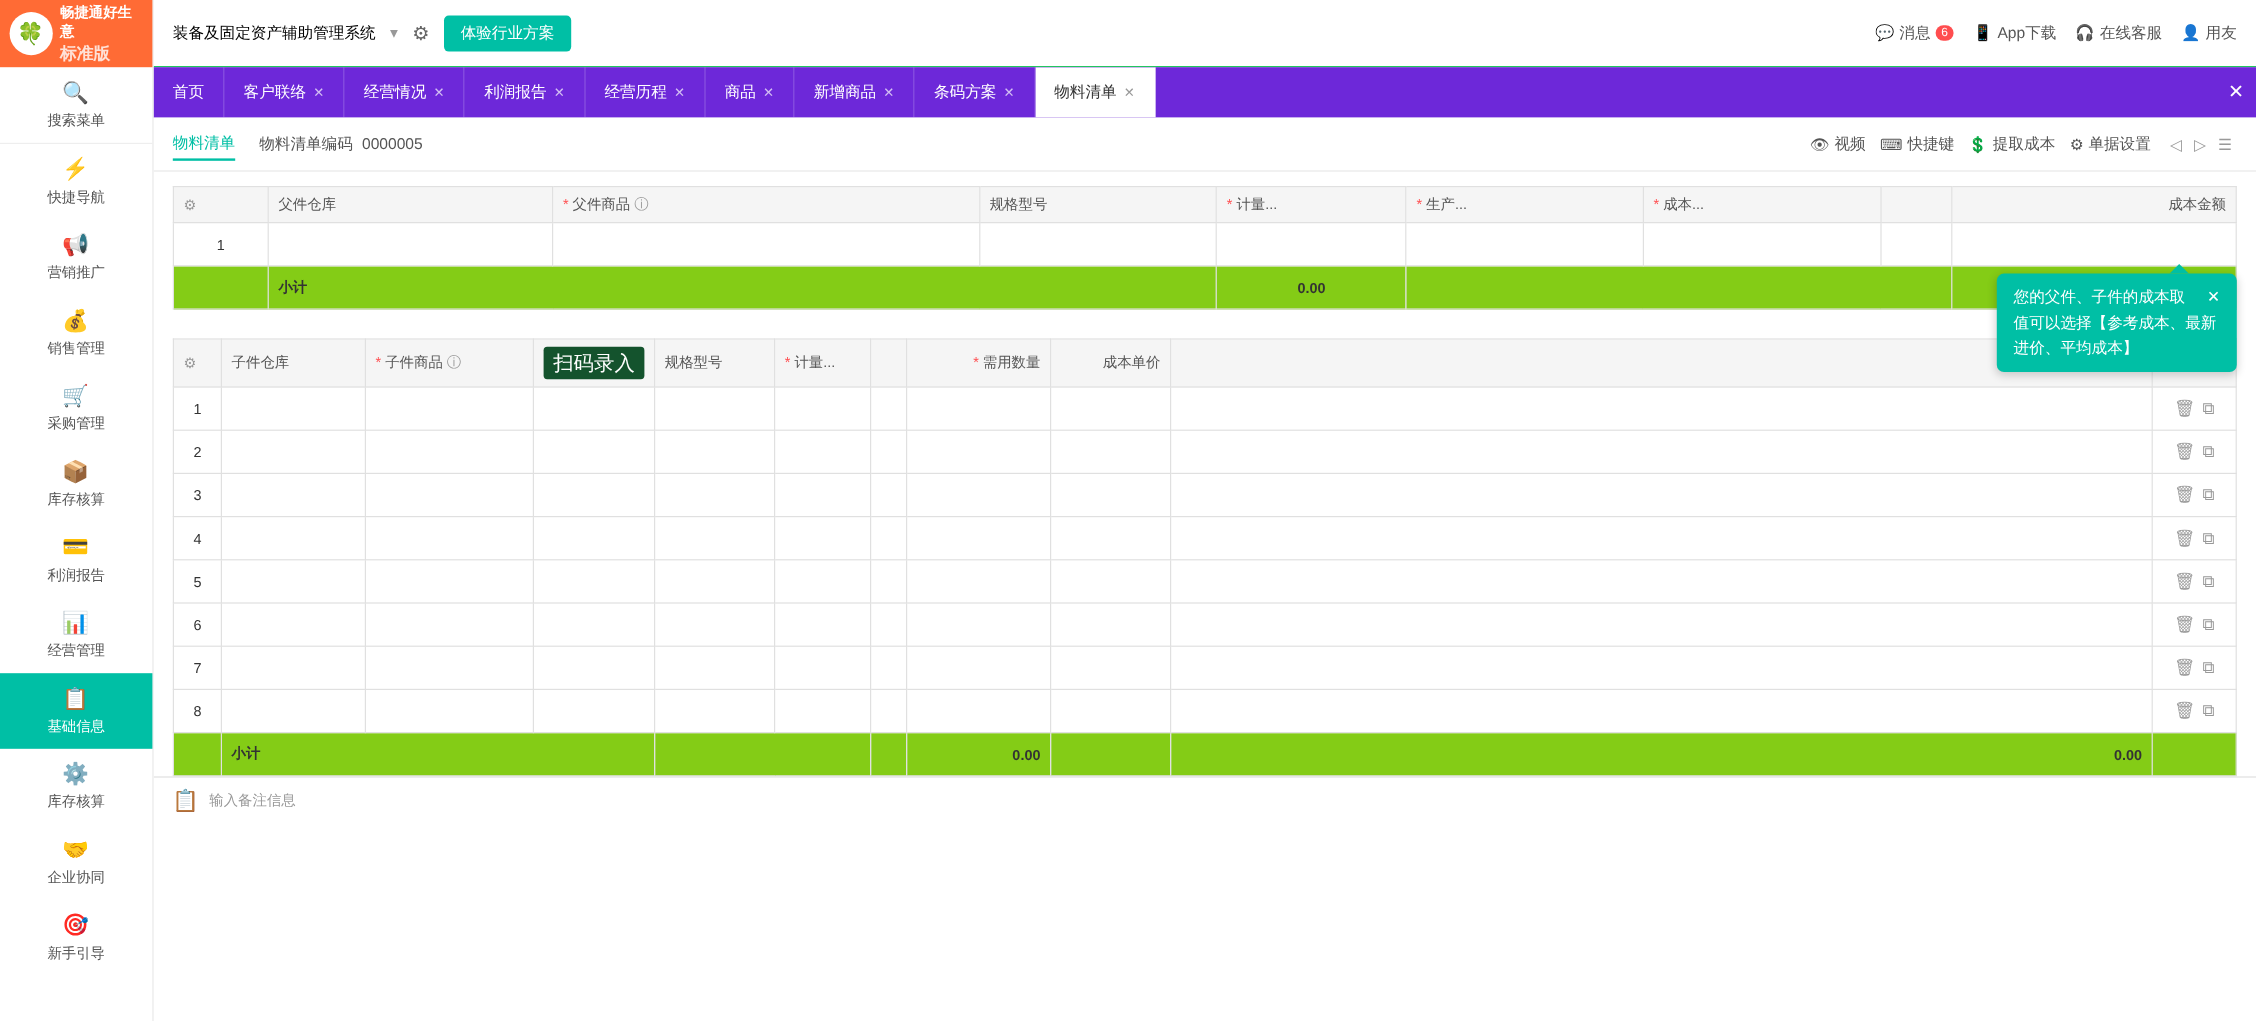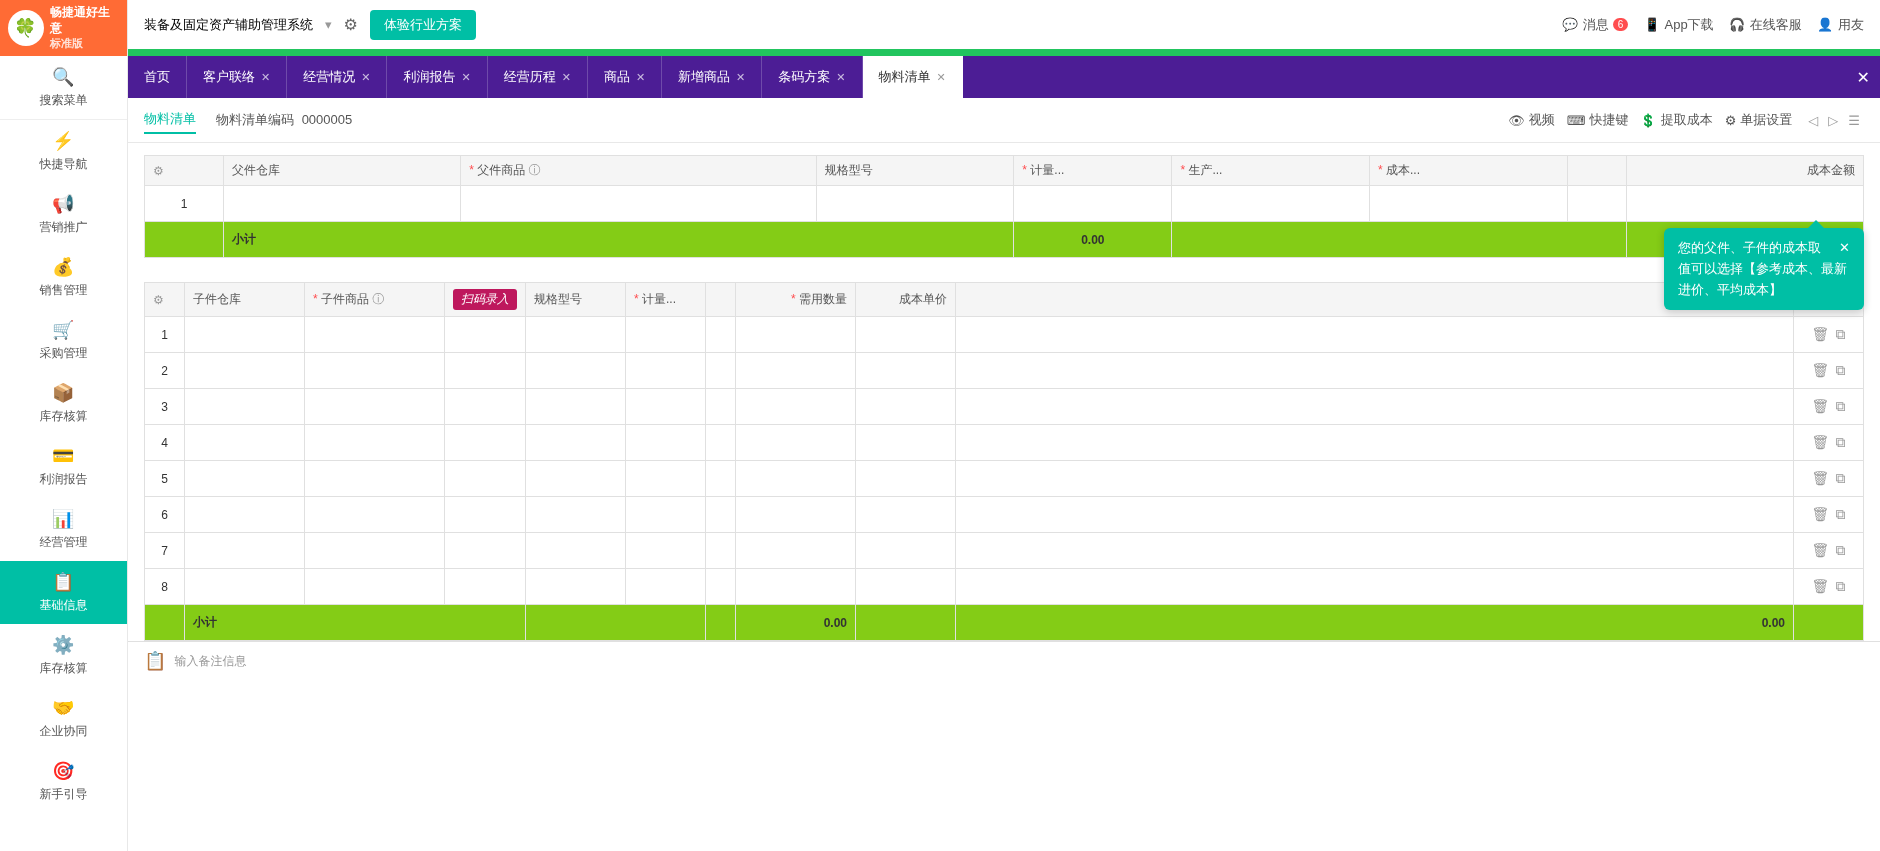--- a/index.html
+++ b/index.html
@@ -62,40 +62,40 @@
     }
 
     
     .top-header {
       background: #fff;
       height: 56px;
       display: flex;
       align-items: center;
       justify-content: space-between;
       padding: 0 16px;
-      border-bottom: 7px solid #22c55e;
+      border-bottom: 1px solid #22c55e;
       flex-shrink: 0;
     }
     .header-left { display: flex; align-items: center; gap: 12px; }
     .header-btn {
       background: #00bfa5;
       color: #fff;
       border: none;
       border-radius: 4px;
       padding: 6px 14px;
       cursor: pointer;
       font-size: 13px;
     }
     .header-right { display: flex; align-items: center; gap: 16px; color: #555; font-size: 13px; }
     .header-right-item { display: flex; align-items: center; gap: 4px; cursor: pointer; }
     .badge { background: #ff4d4f; color: #fff; border-radius: 10px; font-size: 10px; padding: 1px 5px; }
 
     
     .nav-tabs {
-      background: #4c1d95;
+      background: #6d28d9;
       display: flex;
       align-items: center;
       flex-shrink: 0;
       height: 42px;
       overflow: hidden;
     }
     .nav-tab {
       padding: 0 16px;
       height: 42px;
       display: flex;
@@ -165,28 +165,27 @@
       background: #84cc16;
       font-weight: bold;
       color: #333;
     }
     .row-num { color: #999; text-align: center; width: 40px; }
     .settings-col { width: 40px; text-align: center; }
     .col-gear { cursor: pointer; color: #999; }
 
     
     .scan-btn {
-      background: #be185d;
+      background: #14532d;
       color: #fff;
       border: none;
       border-radius: 3px;
       padding: 2px 8px;
-      font-size: 12px;
+      font-size: 17px;
       cursor: pointer;
-      font-style: italic;
     }
 
     
     .action-icons { display: flex; gap: 6px; justify-content: center; }
     .action-icon { cursor: pointer; color: #999; font-size: 14px; }
 
     
     .tooltip-popup {
       position: absolute;
       top: 130px;
@@ -231,21 +230,21 @@
     .nav-arrow { cursor: pointer; color: #999; padding: 2px 4px; }
   </style>
 </head>
 <body>
 
 <div class="sidebar">
   <div class="sidebar-logo">
     <div class="sidebar-logo-icon">🍀</div>
     <div class="sidebar-logo-text">
       <div>畅捷通好生意</div>
-      <div style="font-size:11px;opacity:0.8;">标准版</div>
+      <div style="font-size:14px;opacity:0.8;">标准版</div>
     </div>
   </div>
 
   <div class="sidebar-item sidebar-search">
     <span class="icon">🔍</span>
     <span>搜索菜单</span>
   </div>
   <div class="sidebar-item">
     <span class="icon">⚡</span>
     <span>快捷导航</span>

